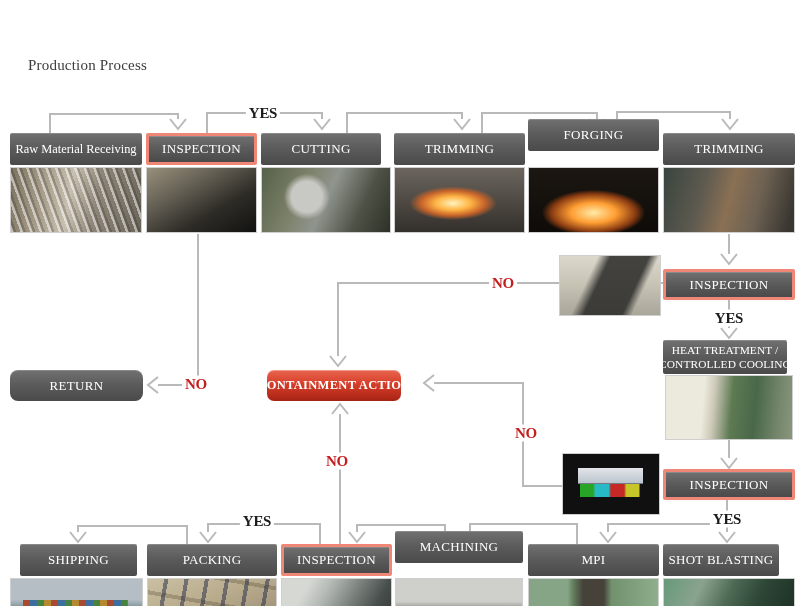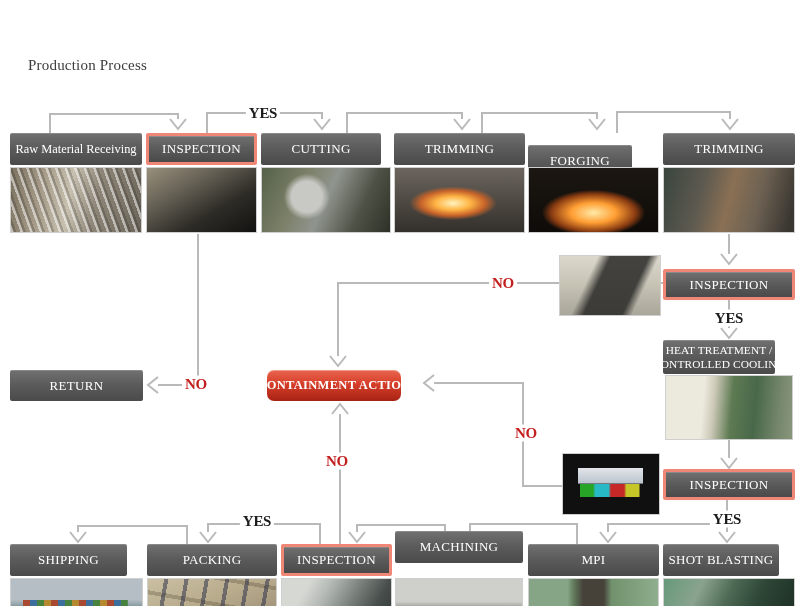--- a/index.html
+++ b/index.html
@@ -10,21 +10,21 @@
   .wires path,.wires polyline{fill:none;stroke:#b9b9b9;stroke-width:2;}
   .pbox{position:absolute;z-index:2;height:32px;border-radius:2px;box-sizing:border-box;
         background:linear-gradient(180deg,#717171 0%,#5c5c5c 45%,#4a4a4a 100%);
         display:flex;align-items:center;justify-content:center;
         box-shadow:inset 0 1px 0 rgba(255,255,255,.18);}
   .ptxt{color:#fff;font-size:13px;letter-spacing:.3px;white-space:nowrap;}
   .small{font-size:12.4px;letter-spacing:0;}
   .insp{border:3px solid #ef8676;}
   .ht{height:34px;flex-direction:column;line-height:1.25;}
   .ht1{font-size:11.4px;letter-spacing:.1px;}
-  .round{height:31px;border-radius:2px;}
+  .round{height:31px;border-radius:8px;}
   .action{height:31px;border-radius:7px;
         background:linear-gradient(180deg,#e9654f 0%,#d63e2a 45%,#a82314 100%);
         box-shadow:inset 0 1px 0 rgba(255,255,255,.35);}
   .action .ptxt{font-weight:bold;font-size:12.5px;}
   .photo{position:absolute;z-index:2;height:66px;box-sizing:border-box;border:1px solid #cfcfcf;}
   .tag{position:absolute;z-index:3;transform:translate(-50%,-50%);background:#fff;
        padding:0 3px;font-weight:bold;font-size:15px;letter-spacing:-.3px;white-space:nowrap;}
   .yes{color:#1c1c1c;}
   .no{color:#c41f1f;}
   
@@ -115,57 +115,57 @@
   <div class="pbox" style="left:261px;top:85px;width:120px">
     <span class="ptxt">CUTTING</span>
     </div>
   <div class="photo ph-cutting" style="left:261px;top:119px;width:130px"></div>
 
   <div class="pbox" style="left:394px;top:85px;width:131px">
     <span class="ptxt">TRIMMING</span>
     </div>
   <div class="photo ph-heating" style="left:394px;top:119px;width:131px"></div>
 
-  <div class="pbox" style="left:528px;top:97px;width:104px">
+  <div class="pbox" style="left:528px;top:71px;width:131px">
     <span class="ptxt">FORGING</span>
     </div>
   <div class="photo ph-forging" style="left:528px;top:119px;width:131px"></div>
 
   <div class="pbox" style="left:663px;top:85px;width:132px">
     <span class="ptxt">TRIMMING</span>
     </div>
   <div class="photo ph-trimming" style="left:663px;top:119px;width:132px"></div>
 
   <div class="photo ph-caliper" style="left:559px;top:207px;width:102px;height:61px"></div>
 
   <div class="pbox insp" style="left:663px;top:221px;width:132px;height:31px">
     <span class="ptxt">INSPECTION</span>
     </div>
 
-  <div class="pbox ht" style="left:663px;top:292px;width:112px">
+  <div class="pbox ht" style="left:663px;top:292px;width:124px">
     <span class="ptxt ht1">HEAT TREATMENT /</span>
     <span class="ptxt ht1">CONTROLLED COOLING</span>
     </div>
   <div class="photo ph-heattreat" style="left:665px;top:327px;width:128px;height:65px"></div>
 
   <div class="pbox insp" style="left:663px;top:421px;width:132px;height:31px">
     <span class="ptxt">INSPECTION</span>
     </div>
 
   <div class="photo ph-monitor" style="left:562px;top:405px;width:98px;height:62px"></div>
 
   <div class="pbox round" style="left:10px;top:322px;width:133px">
     <span class="ptxt">RETURN</span>
     </div>
 
   <div class="pbox action" style="left:267px;top:322px;width:134px">
     <span class="ptxt">CONTAINMENT ACTION</span>
     </div>
 
-  <div class="pbox" style="left:10px;top:496px;width:117px">
+  <div class="pbox" style="left:20px;top:496px;width:117px">
     <span class="ptxt">SHIPPING</span>
     </div>
   <div class="photo ph-shipping" style="left:10px;top:530px;width:133px"></div>
 
   <div class="pbox" style="left:147px;top:496px;width:130px">
     <span class="ptxt">PACKING</span>
     </div>
   <div class="photo ph-packing" style="left:147px;top:530px;width:130px"></div>
 
   <div class="pbox insp" style="left:281px;top:496px;width:111px">

